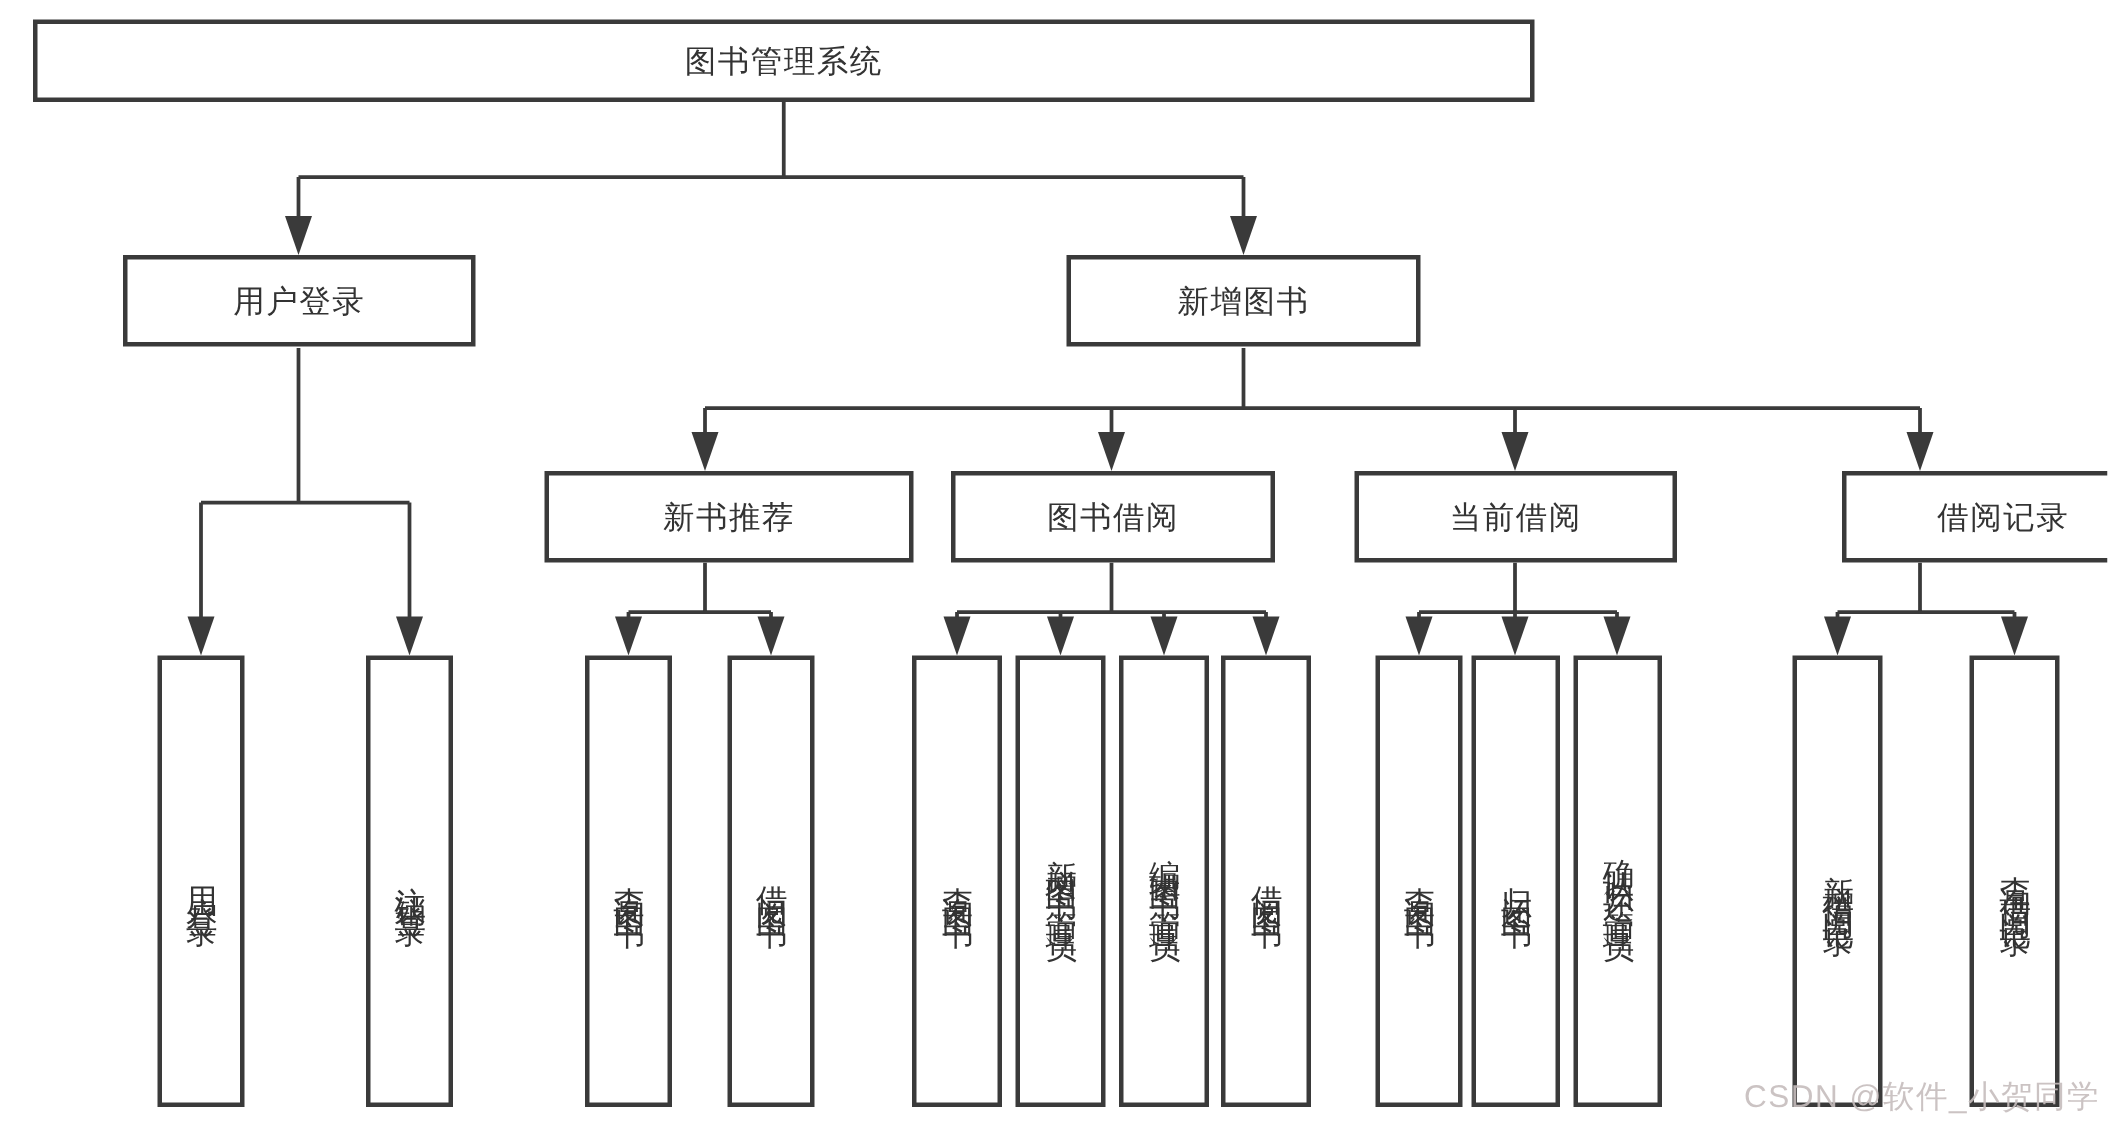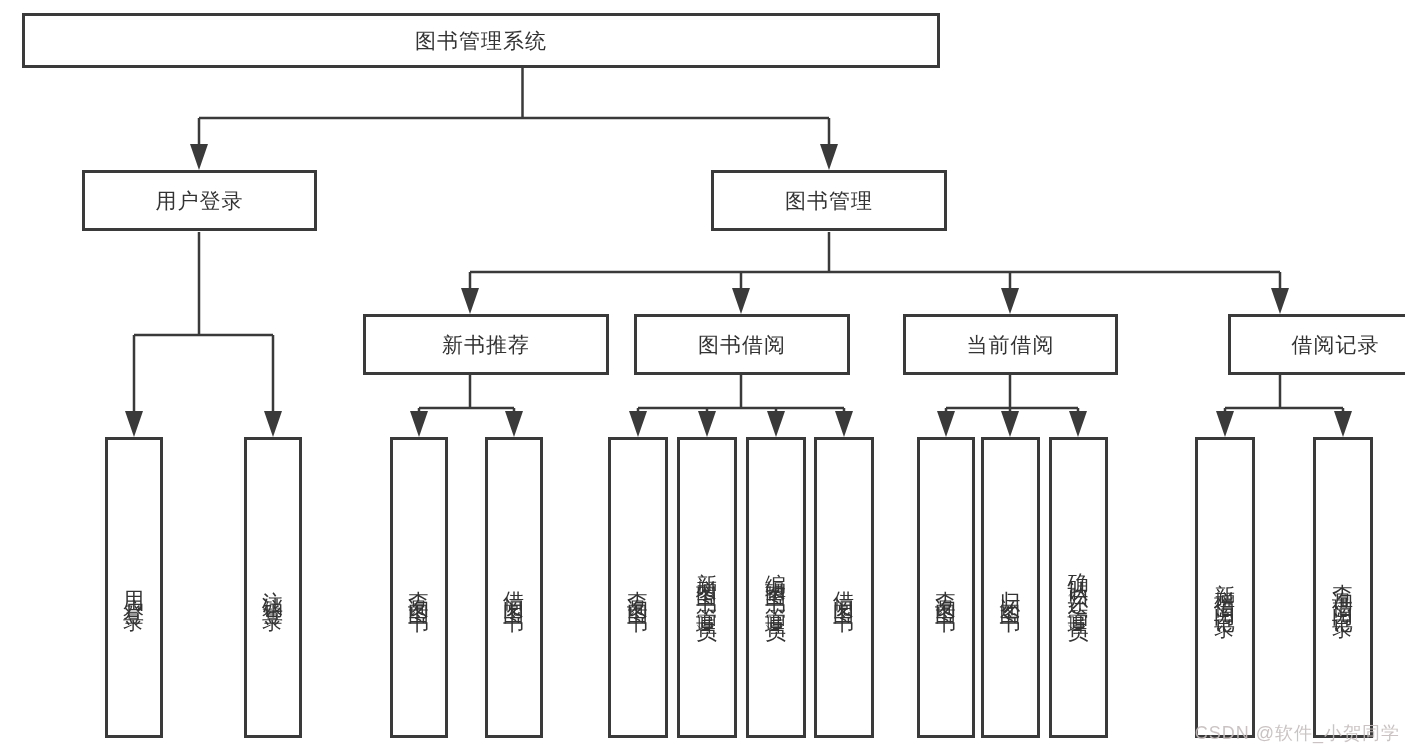--- a/index.html
+++ b/index.html
@@ -42,21 +42,21 @@
     writing-mode: vertical-rl;
     text-orientation: mixed;
     letter-spacing: 7px;
     line-height: 1;
     padding: 6px 0;
   }
   .watermark {
     position: absolute;
     right: 5px;
     bottom: 2px;
-    font-size: 18px;
+    font-size: 21px;
     color: rgba(197, 189, 189, 0.9);
     letter-spacing: 1px;
     z-index: 5;
     white-space: nowrap;
   }
 </style>
 </head>
 <body>
 
 <div id="stage">
@@ -101,24 +101,24 @@
 
       <polygon points="937,411 955,411 946,437"></polygon>
       <polygon points="1001,411 1019,411 1010,437"></polygon>
       <polygon points="1069,411 1087,411 1078,437"></polygon>
 
       <polygon points="1216,411 1234,411 1225,437"></polygon>
       <polygon points="1334,411 1352,411 1343,437"></polygon>
     </g>
   </svg>
 
-  <div class="node hnode" style="left:22px; top:13px; width:918px; height:55px;">图书管理系统</div>
+  <div class="node hnode" style="left:22px; top:13px; width:1001px; height:55px;">图书管理系统</div>
 
   <div class="node hnode" style="left:82px; top:170px; width:235px;">用户登录</div>
-  <div class="node hnode" style="left:711px; top:170px; width:236px;">图书管理</div>
+  <div class="node hnode" style="left:711px; top:170px; width:236px;">新增图书</div>
 
   <div class="node hnode" style="left:363px; top:314px; width:246px;">新书推荐</div>
   <div class="node hnode" style="left:903px; top:314px; width:215px;">当前借阅</div>
   <div class="node hnode" style="left:634px; top:314px; width:216px;">图书借阅</div>
   <div class="node hnode" style="left:1228px; top:314px; width:215px;">借阅记录</div>
 
   <div class="node vnode" style="left:105px; width:58px;">用户登录</div>
   <div class="node vnode" style="left:244px; width:58px;">注销登录</div>
 
   <div class="node vnode" style="left:390px; width:58px;">查询图书</div>

